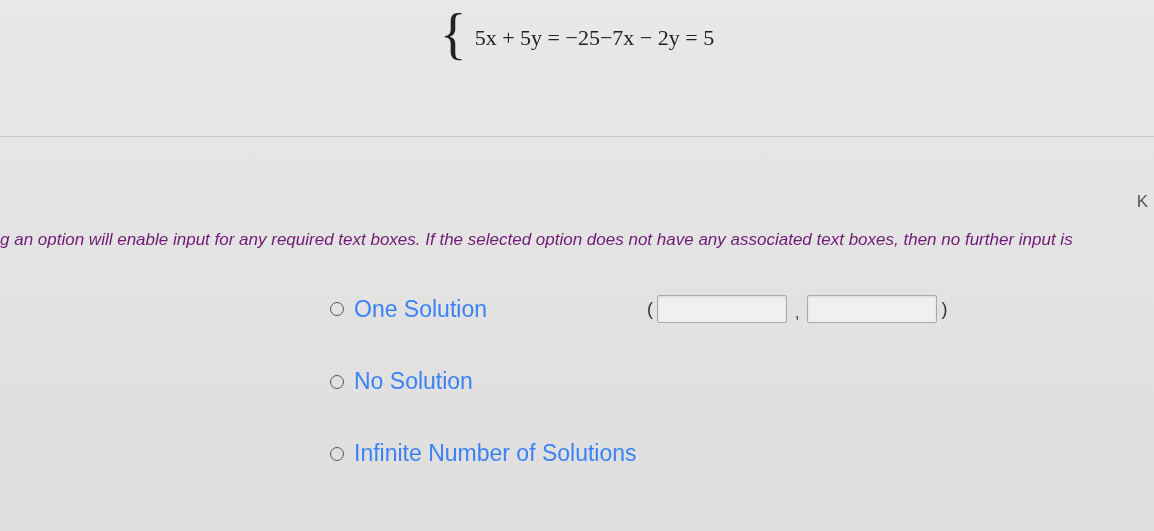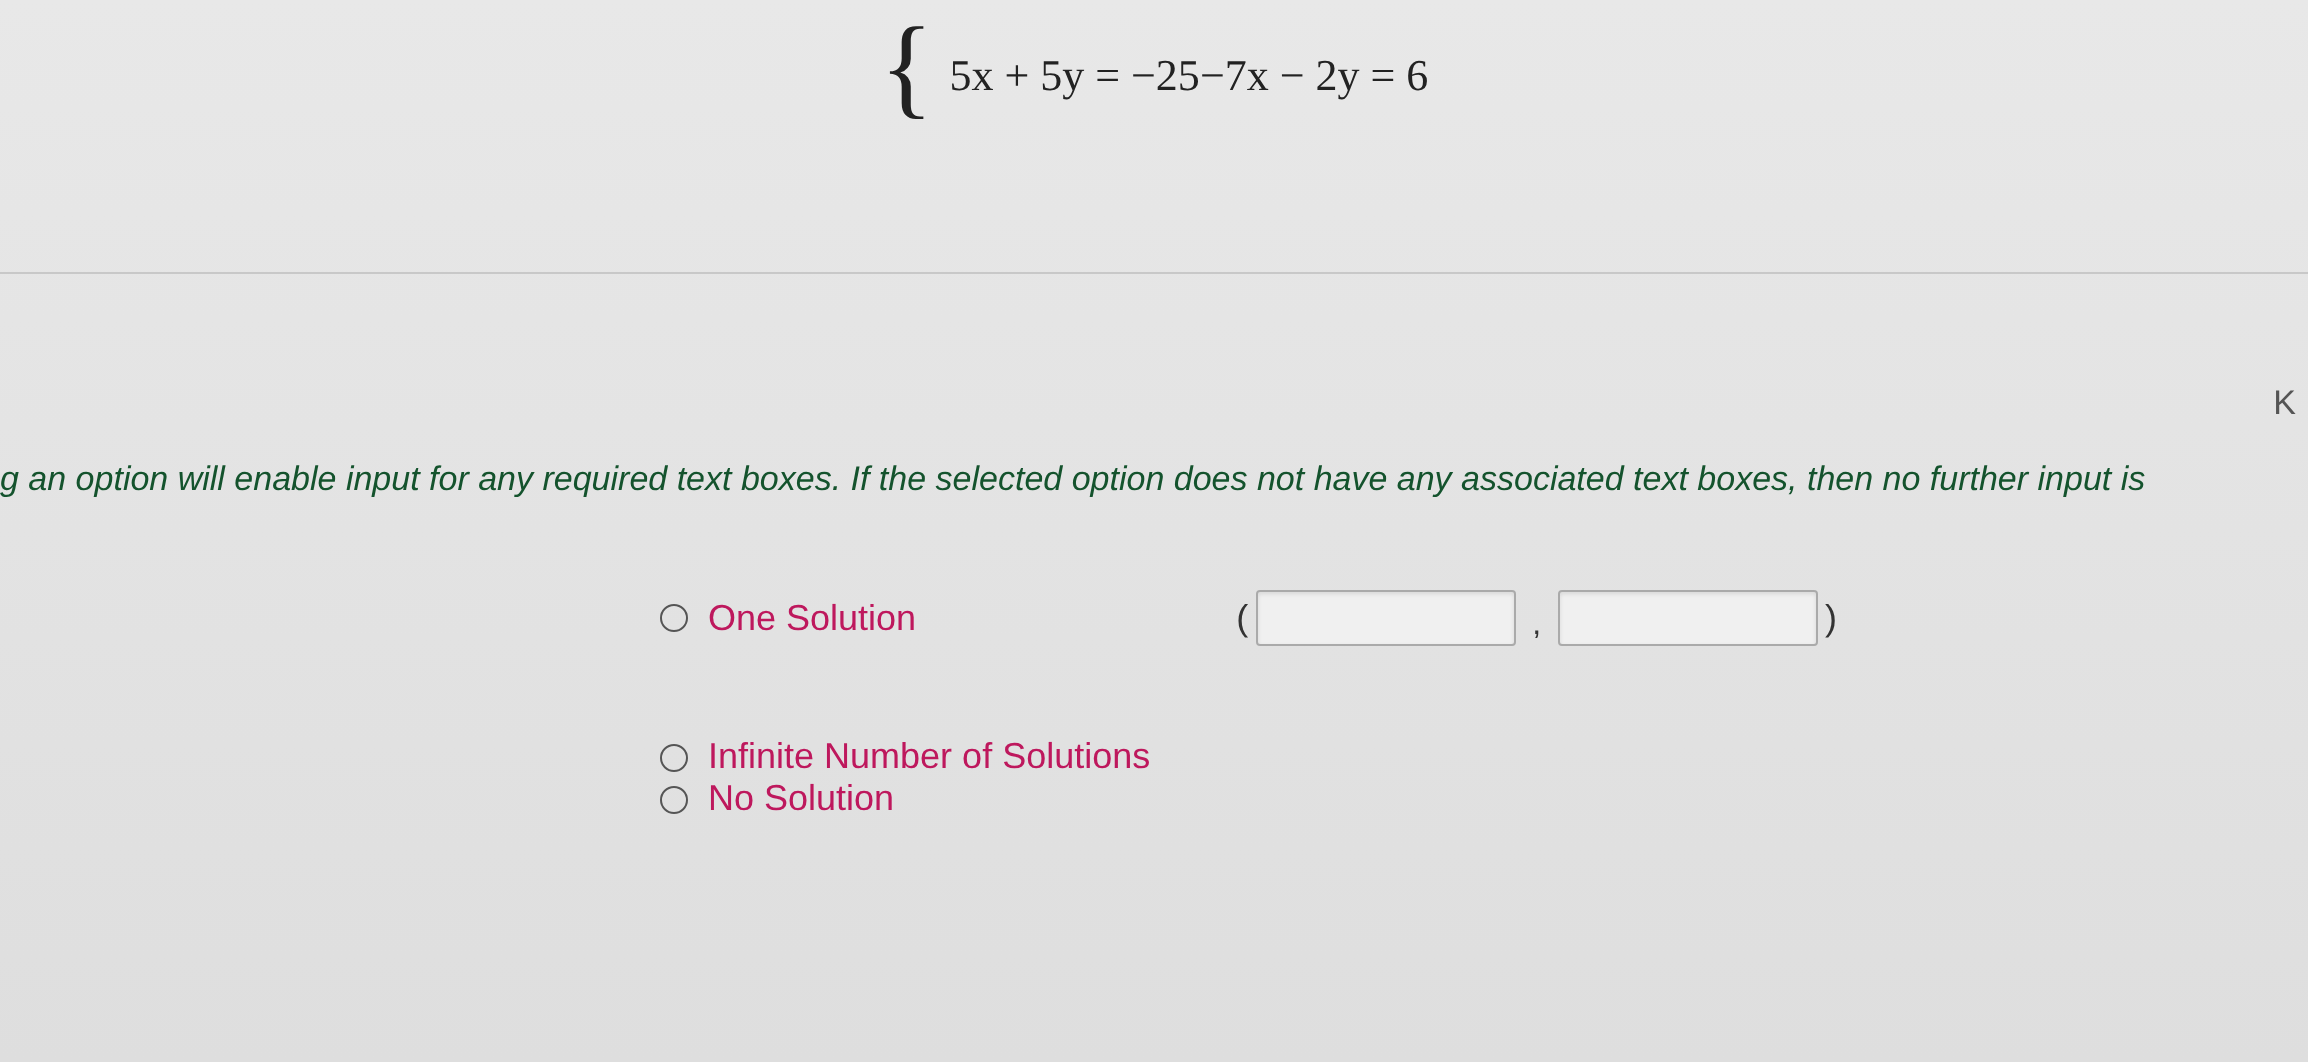--- a/index.html
+++ b/index.html
@@ -52,21 +52,21 @@
       padding: 0 0 0 0;
     }
     .hint-right {
       text-align: right;
       padding-right: 6px;
       color: #555;
       font-size: 17px;
     }
     .hint-text {
       font-style: italic;
-      color: #14532d;
+      color: #701a75;
       font-size: 17px;
       margin-top: 18px;
       padding-left: 0;
       white-space: nowrap;
     }
     .options-area {
       margin-top: 45px;
       padding-left: 330px;
     }
     .option-row {
@@ -78,22 +78,22 @@
       width: 14px;
       height: 14px;
       border: 1.5px solid #555;
       border-radius: 50%;
       margin-right: 10px;
       flex-shrink: 0;
       background: transparent;
       cursor: pointer;
     }
     .option-label {
-      font-size: 18px;
-      color: #be185d;
+      font-size: 23px;
+      color: #3b82f6;
       cursor: pointer;
     }
     .coord-group {
       display: inline-flex;
       align-items: center;
       margin-left: 160px;
       font-size: 17px;
       color: #333;
     }
     .coord-input {
@@ -119,21 +119,21 @@
     }
   </style>
 </head>
 <body>
 
 <div class="equation-area">
   <div class="equation-system">
     <span class="brace">{</span>
     <div class="eq-lines">
       <span class="eq-line">5x + 5y = −25</span>
-      <span class="eq-line">−7x − 2y = 6</span>
+      <span class="eq-line">−7x − 2y = 5</span>
     </div>
   </div>
 </div>
 
 <div class="divider"></div>
 
 <div class="hint-section">
   <div class="hint-right">K</div>
   <div class="hint-text">g an option will enable input for any required text boxes. If the selected option does not have any associated text boxes, then no further input is </div>
 </div>
@@ -145,23 +145,23 @@
     <span class="option-label">One Solution</span>
     <span class="coord-group">
       <span class="paren">(</span>
       <input type="text" class="coord-input" value="" style="">
       <span class="comma">,</span>
       <input type="text" class="coord-input" value="" style="">
       <span class="paren">)</span>
     </span>
   </div>
 
+  <div class="option-row">
+    <span class="radio"></span>
+    <span class="option-label">No Solution</span>
+  </div>
+
   <div class="option-row" style="margin-bottom:0;">
     <span class="radio"></span>
     <span class="option-label">Infinite Number of Solutions</span>
   </div>
 
-  <div class="option-row">
-    <span class="radio"></span>
-    <span class="option-label">No Solution</span>
-  </div>
-
 </div>
 
 </body></html>

